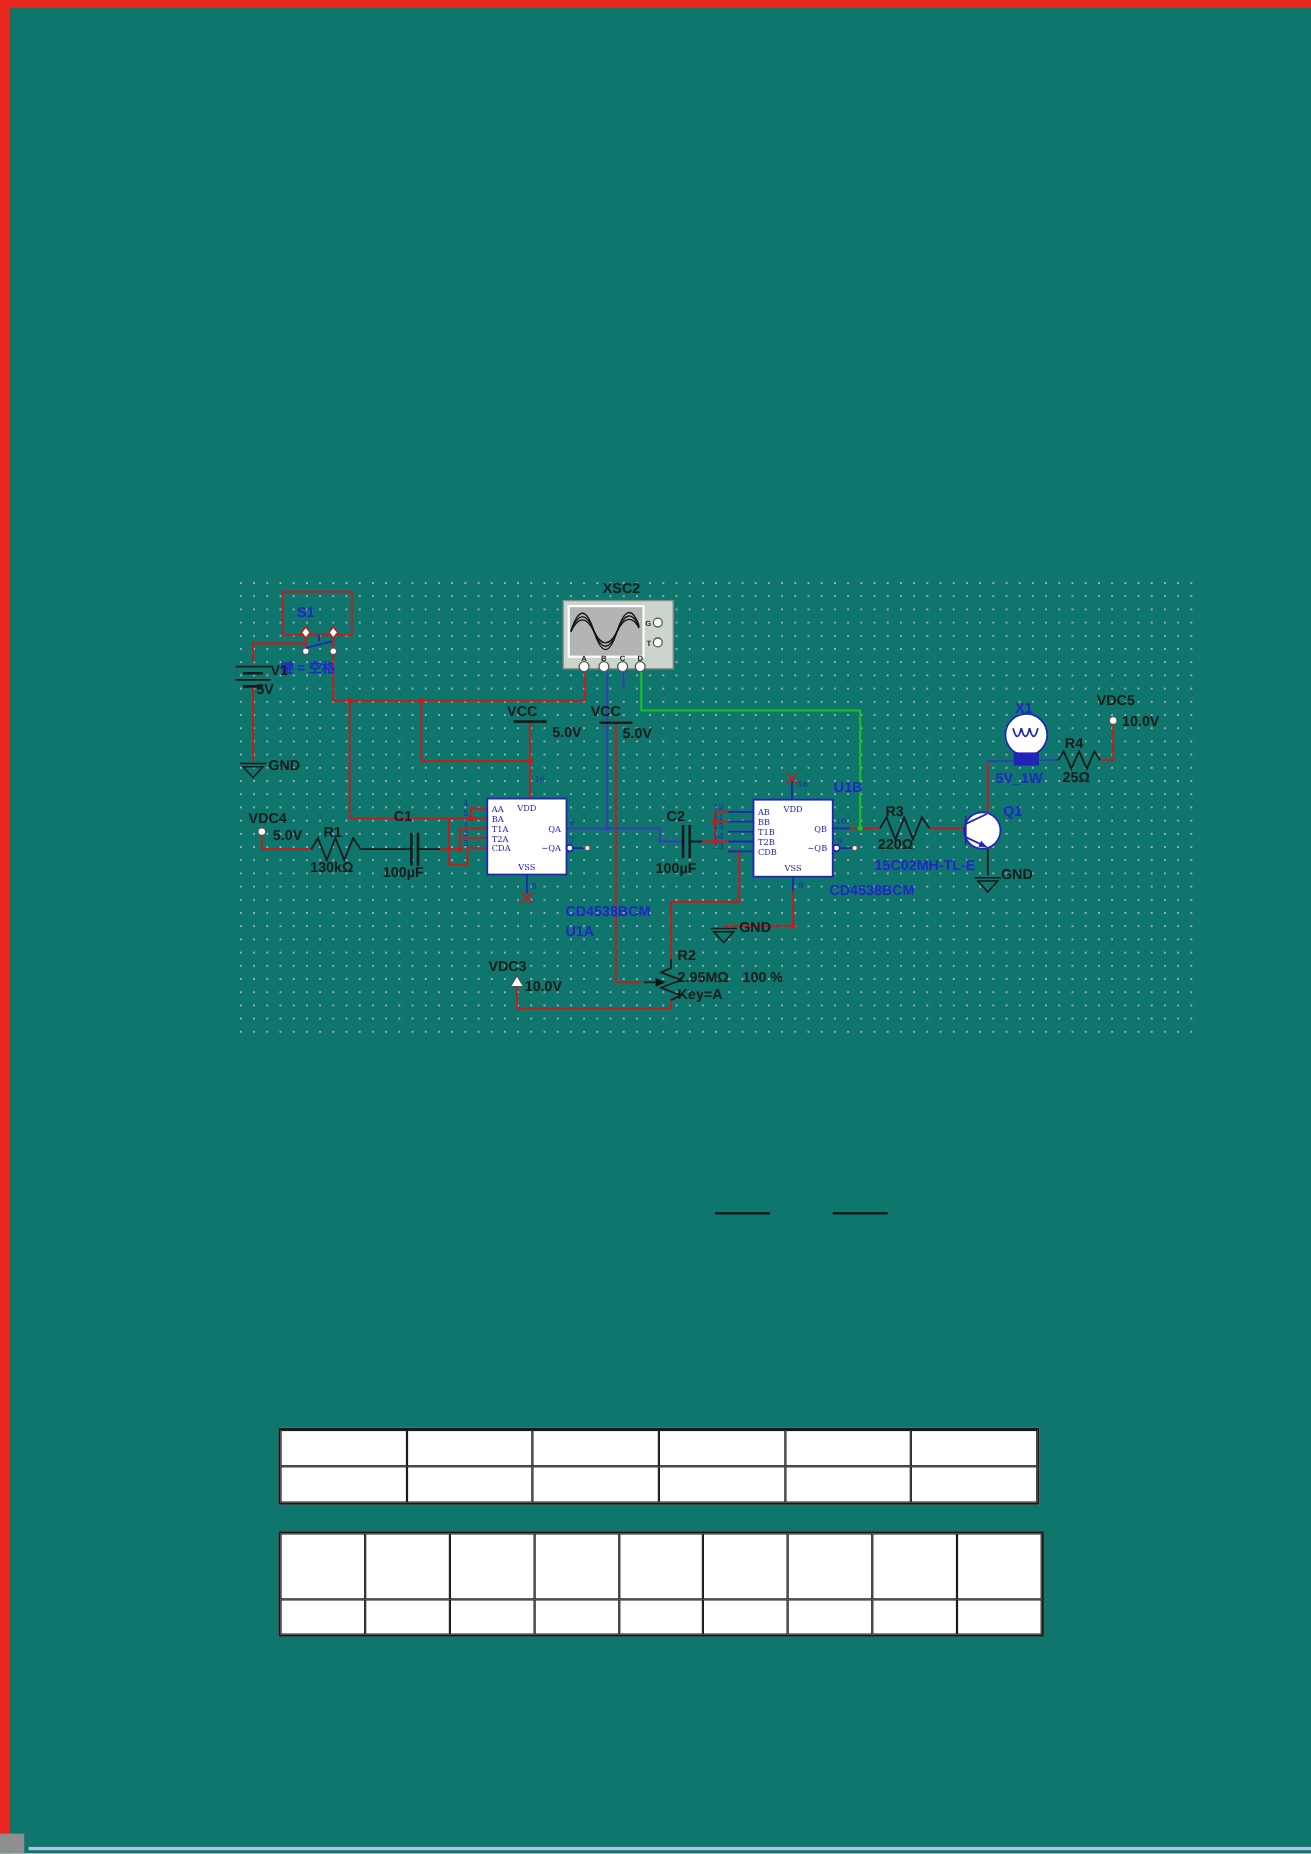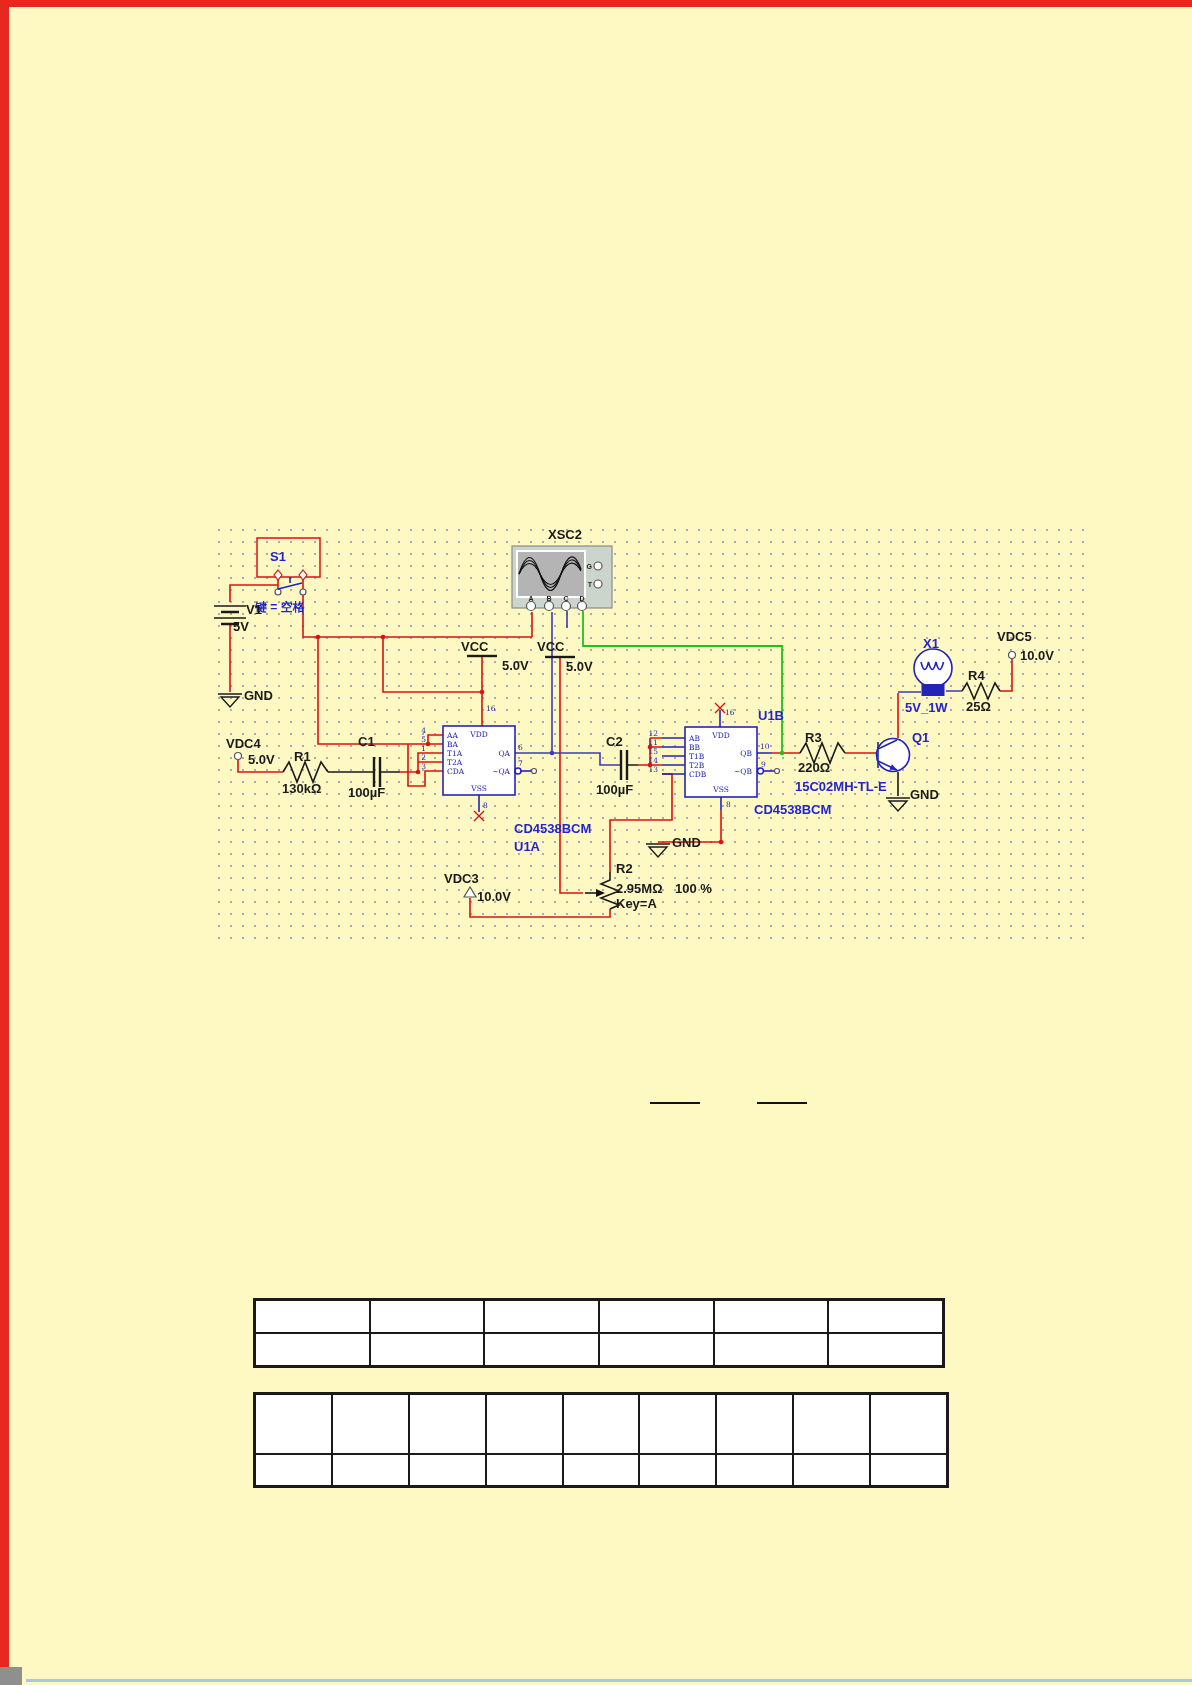--- a/index.html
+++ b/index.html
@@ -1,16 +1,16 @@
 <!DOCTYPE html>
 <html style="--margin_red: #e8281e; --bottom_line: #a8c6e6; --corner_gray: #8f8f8f; --wire_power: #dd1111; --wire_signal: #3a3ab8; --wire_trigger: #1ec11e; --symbol_blue: #2323b8; --label_blue: #2424cc; --text_black: #1a1a1a; --grid_dot: #a9a9bc; --instrument_body: #ccd5cc; --instrument_screen: #b4b4b4;"><head>
 <meta charset="utf-8">
 <style>
   html,body{margin:0;padding:0;background:#ffffff;}
-  #page{position:relative;width:1192px;height:1685px;background:#fef9c3;overflow:hidden;
+  #page{position:relative;width:1192px;height:1685px;background:#0f766e;overflow:hidden;
         font-family:"Liberation Sans",sans-serif;}
   .abs{position:absolute;}
   
   #margin-left{left:0;top:0;width:9px;height:1685px;background:var(--margin_red);}
   #margin-top{left:0;top:0;width:1192px;height:7px;background:var(--margin_red);}
   #corner-gray{left:0;top:1667px;width:22px;height:18px;background:var(--corner_gray);}
   #bottom-line{left:26px;top:1679px;width:1166px;height:3px;background:var(--bottom_line);}
   
   #schematic-grid{left:213px;top:524px;width:872px;height:416px;
      background-image:radial-gradient(circle,var(--grid_dot) 1px,transparent 1.3px);

